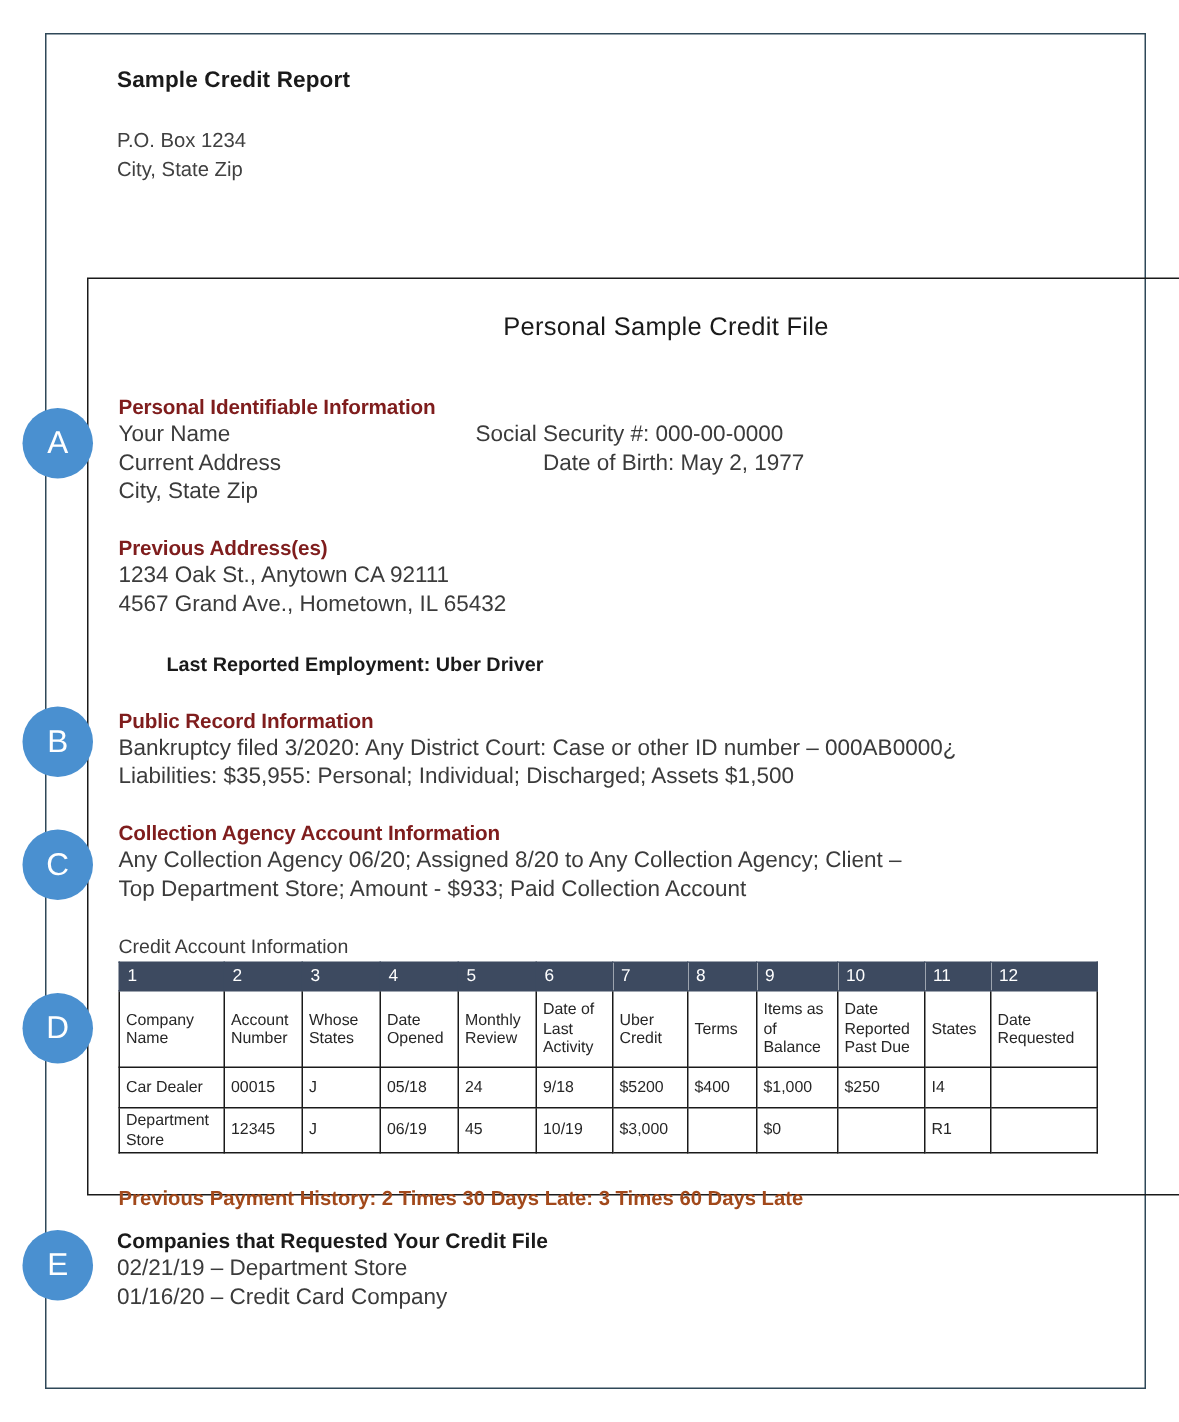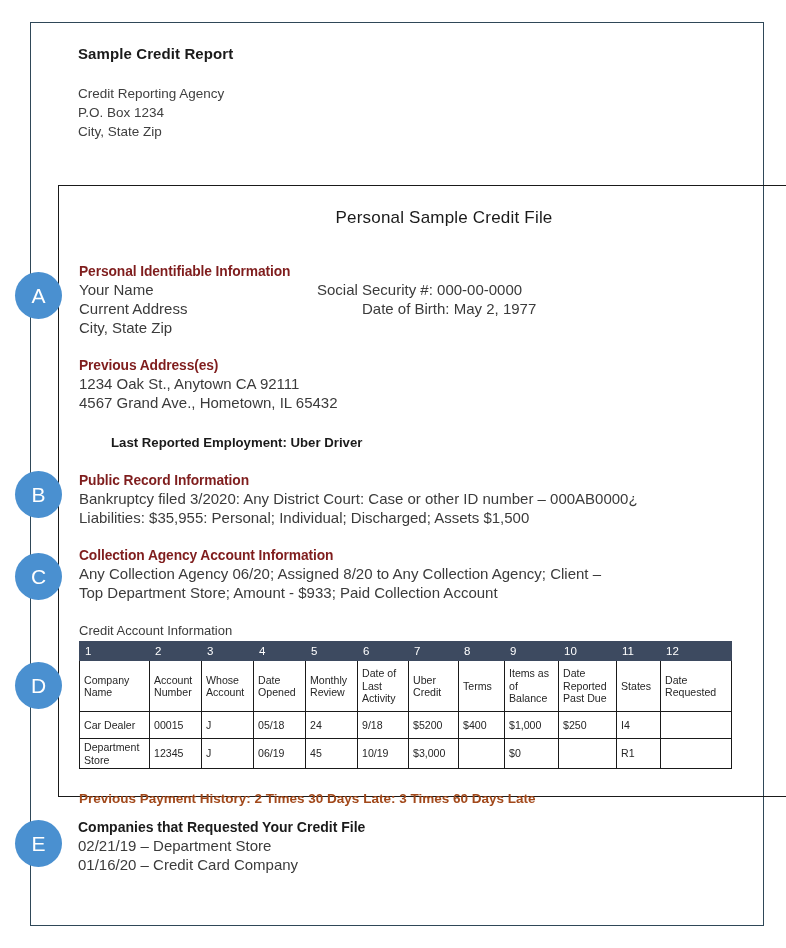--- a/index.html
+++ b/index.html
@@ -181,21 +181,20 @@
     left: 15px;
   }
 </style>
 </head>
 <body>
 
 <div id="page-frame"></div>
 
 <div id="letterhead">
   <div id="report-title">Sample Credit Report</div>
-  <div class="addr-line">Credit Reporting Agency</div>
   <div class="addr-line">P.O. Box 1234</div>
   <div class="addr-line">City, State Zip</div>
 </div>
 
 <div id="credit-file-box">
   <div id="file-title">Personal Sample Credit File</div>
 
   <div id="file-body">
 
     <div class="section">
@@ -271,21 +270,21 @@
             <th>7</th>
             <th>8</th>
             <th>9</th>
             <th>10</th>
             <th>11</th>
             <th>12</th>
           </tr>
           <tr class="label-row">
             <th>Company Name</th>
             <th>Account Number</th>
-            <th>Whose Account</th>
+            <th>Whose States</th>
             <th>Date Opened</th>
             <th>Monthly Review</th>
             <th>Date of Last Activity</th>
             <th>Uber Credit</th>
             <th>Terms</th>
             <th>Items as of Balance</th>
             <th>Date Reported Past Due</th>
             <th>States</th>
             <th>Date Requested</th>
           </tr>

